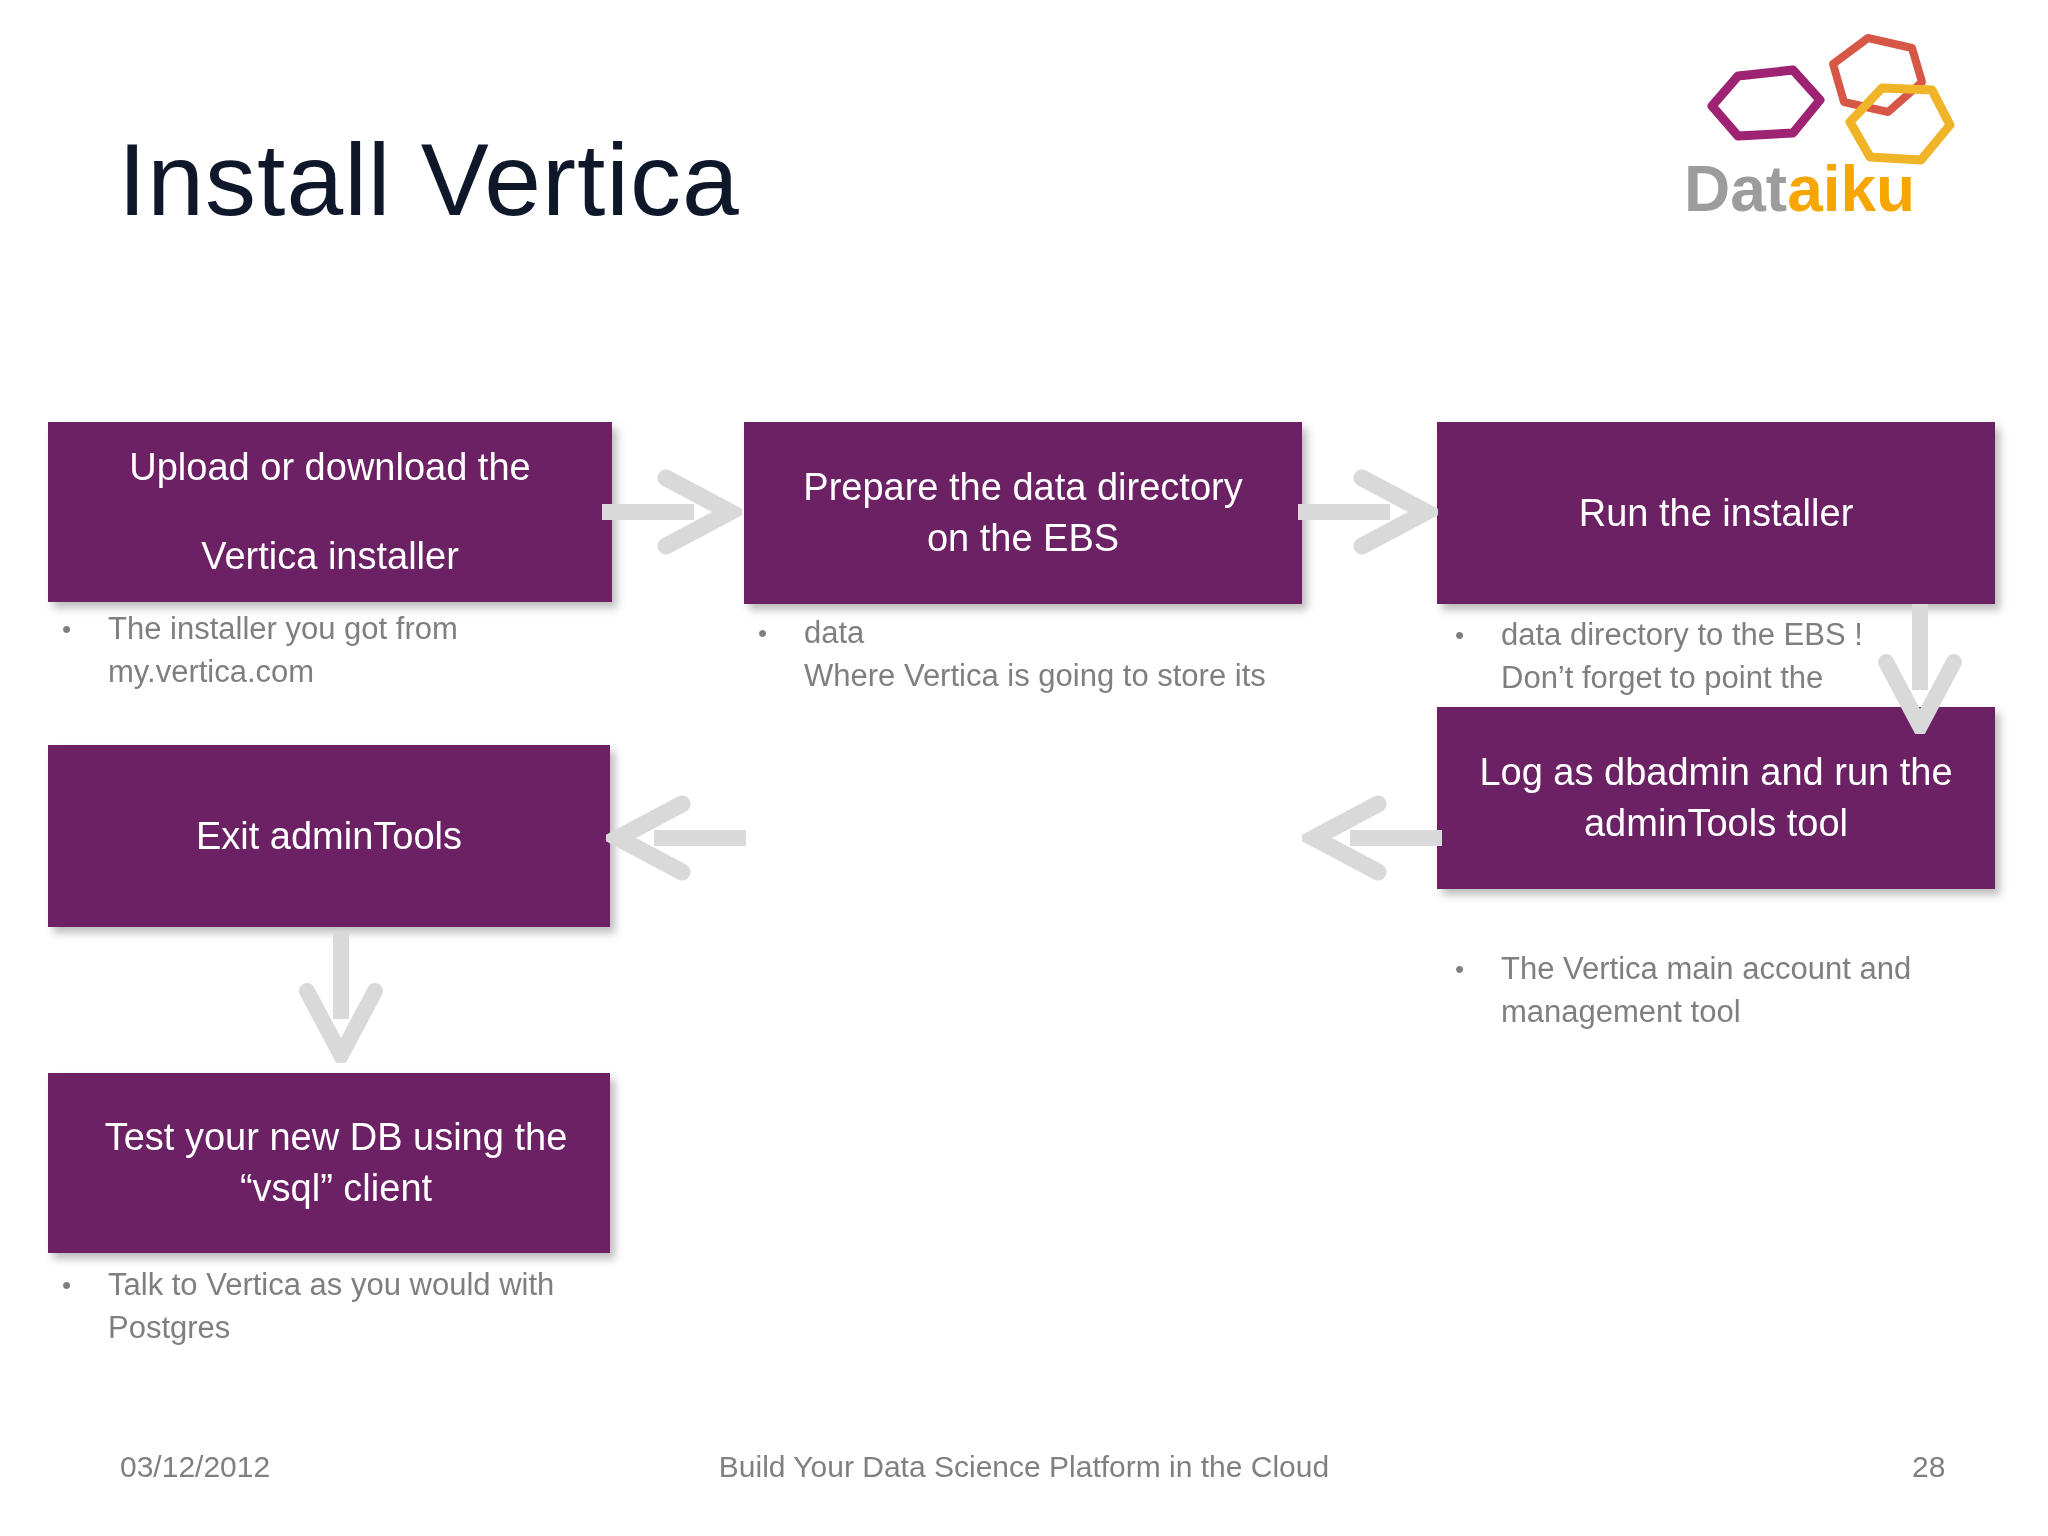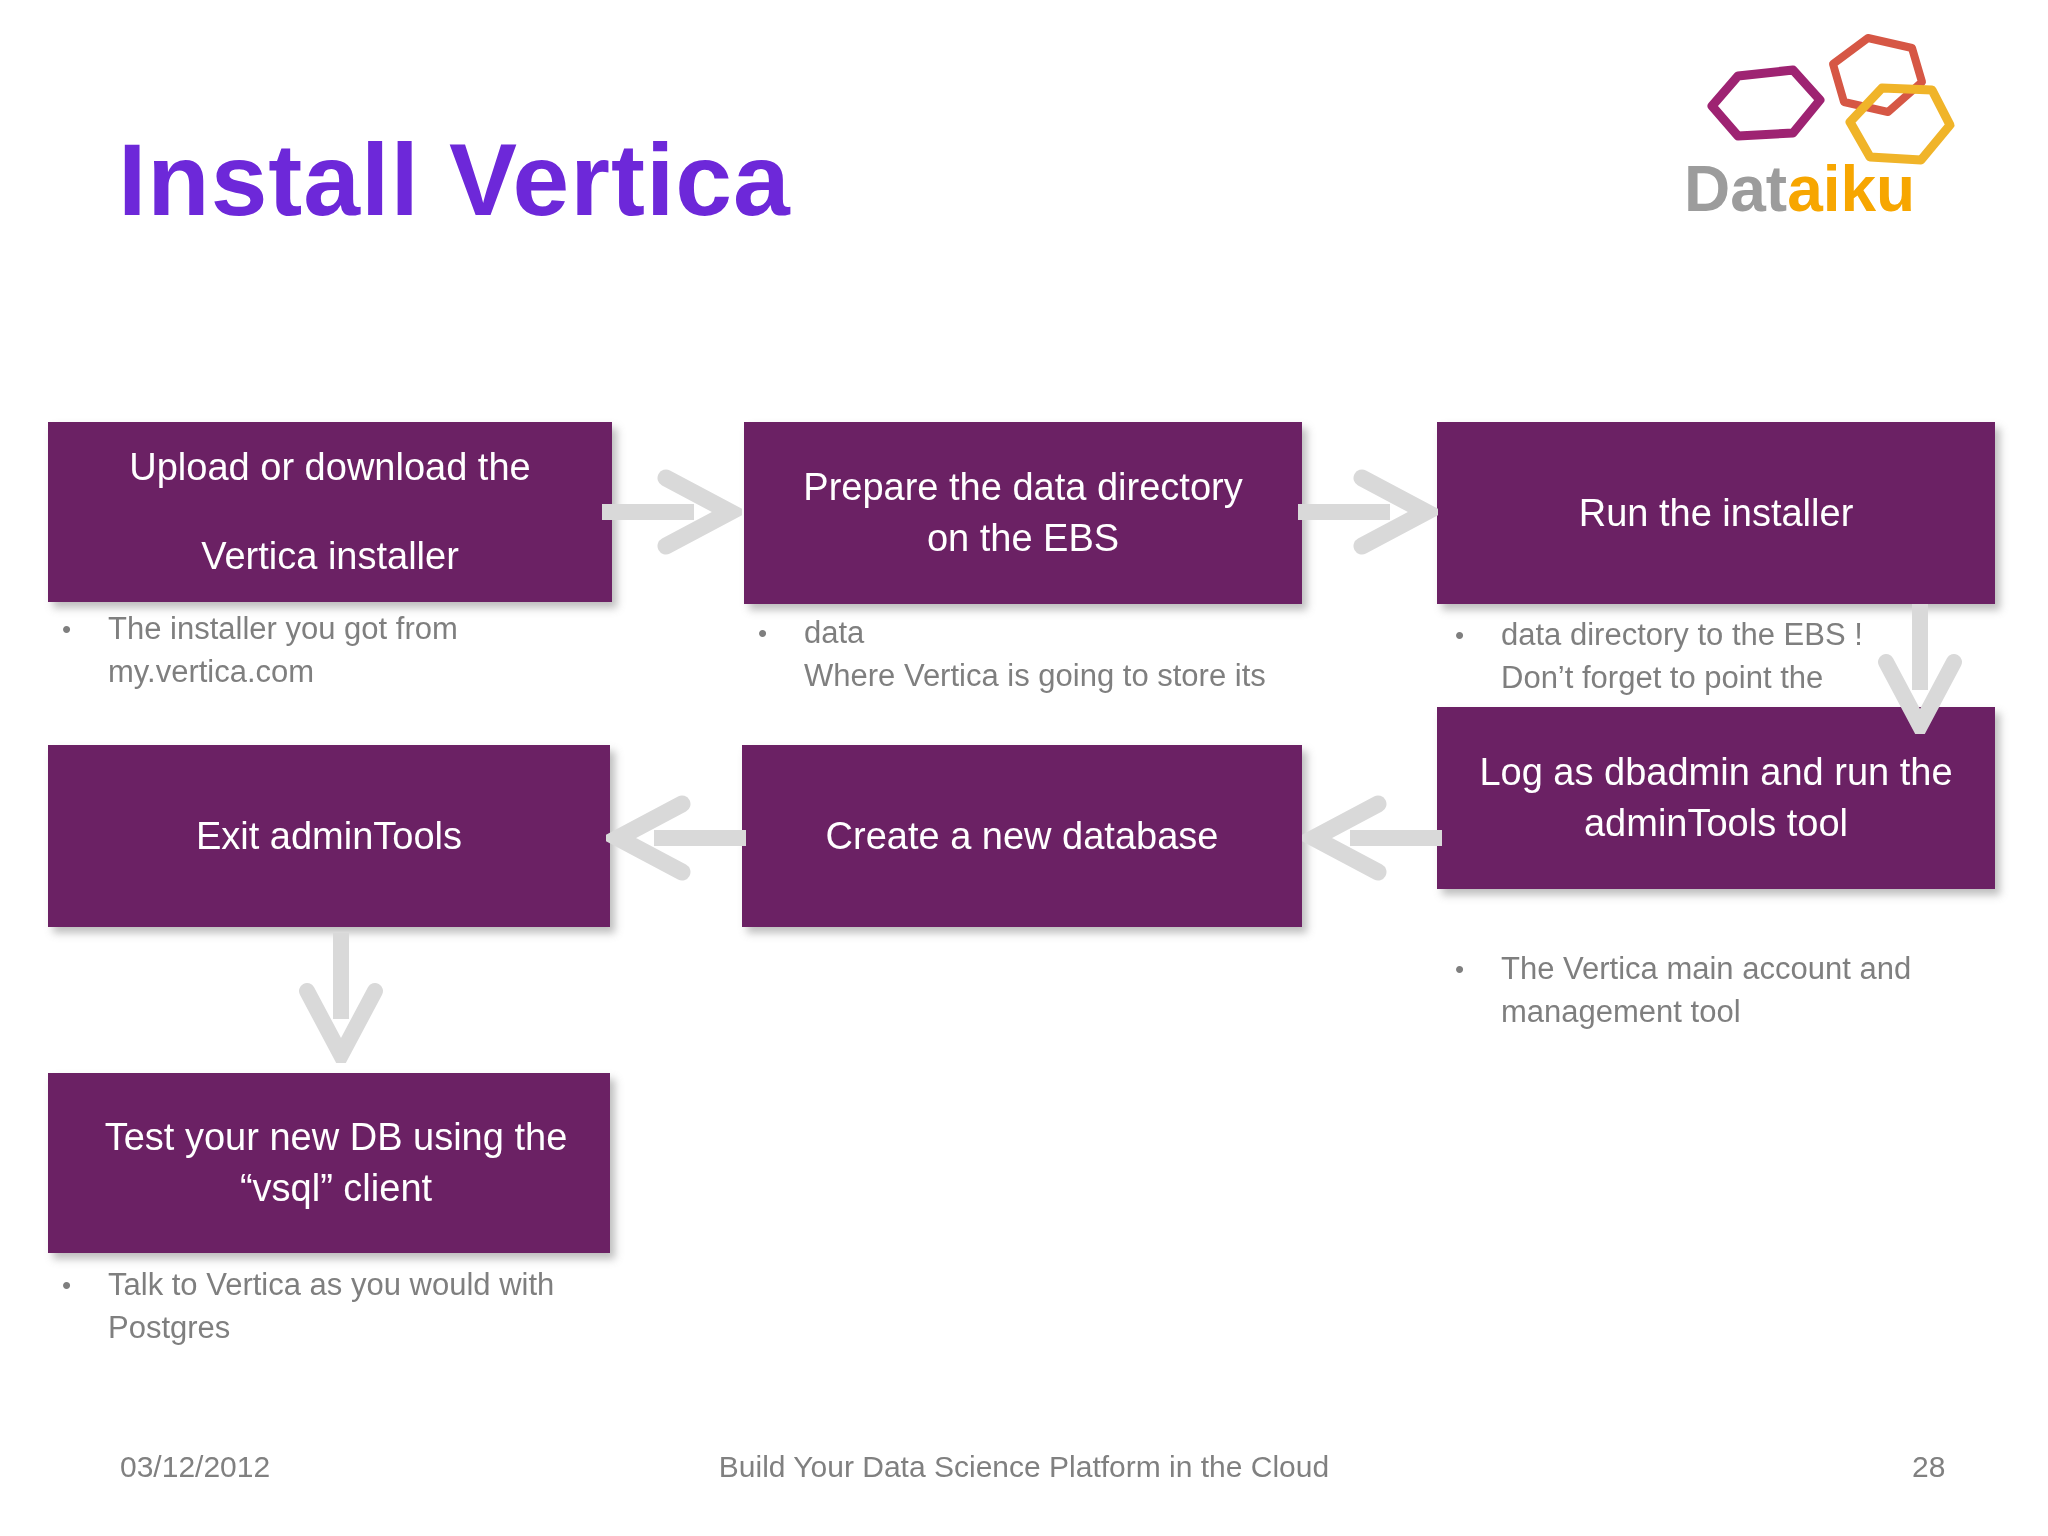--- a/index.html
+++ b/index.html
@@ -2,21 +2,21 @@
 <html><head>
 <meta charset="utf-8">
 <style>
   html,body{margin:0;padding:0;background:#ffffff;}
   .slide{
     position:relative;width:2048px;height:1536px;background:#ffffff;overflow:hidden;
     font-family:"Liberation Sans",sans-serif;
   }
   .page-title{
     position:absolute;left:118px;top:122px;
-    font-size:102px;color:#6d28d9;letter-spacing:1px;white-space:nowrap;font-weight:bold;
+    font-size:102px;color:#0f172a;letter-spacing:1px;white-space:nowrap;
   }
   
   .pbox{
     position:absolute;background:#6B2164;color:#ffffff;
     display:flex;flex-direction:column;justify-content:center;align-items:center;
     text-align:center;font-size:38px;line-height:1.34;
     box-shadow:5px 6px 8px rgba(110,110,110,0.45);
     padding:0 18px;box-sizing:border-box;
   }
   .pbox .line{white-space:nowrap;}
@@ -66,23 +66,20 @@
   <div class="pbox" style="left:744px;top:422px;width:558px;height:182px;">
     <div class="line">Prepare the data directory</div>
     <div class="line">on the EBS</div>
   </div>
   <div class="pbox" style="left:1437px;top:422px;width:558px;height:182px;">
     <div class="line">Run the installer</div>
   </div>
 
   <div class="pbox" style="left:48px;top:745px;width:562px;height:182px;">
     <div class="line">Exit adminTools</div>
-  </div>
-  <div class="pbox" style="left:742px;top:745px;width:560px;height:182px;">
-    <div class="line">Create a new database</div>
   </div>
   <div class="pbox" style="left:1437px;top:707px;width:558px;height:182px;">
     <div class="line">Log as dbadmin and run the</div>
     <div class="line">adminTools tool</div>
   </div>
 
   <div class="pbox" style="left:48px;top:1073px;width:562px;height:180px;padding-left:32px;">
     <div class="line">Test your new DB using the</div>
     <div class="line">“vsql” client</div>
   </div>

